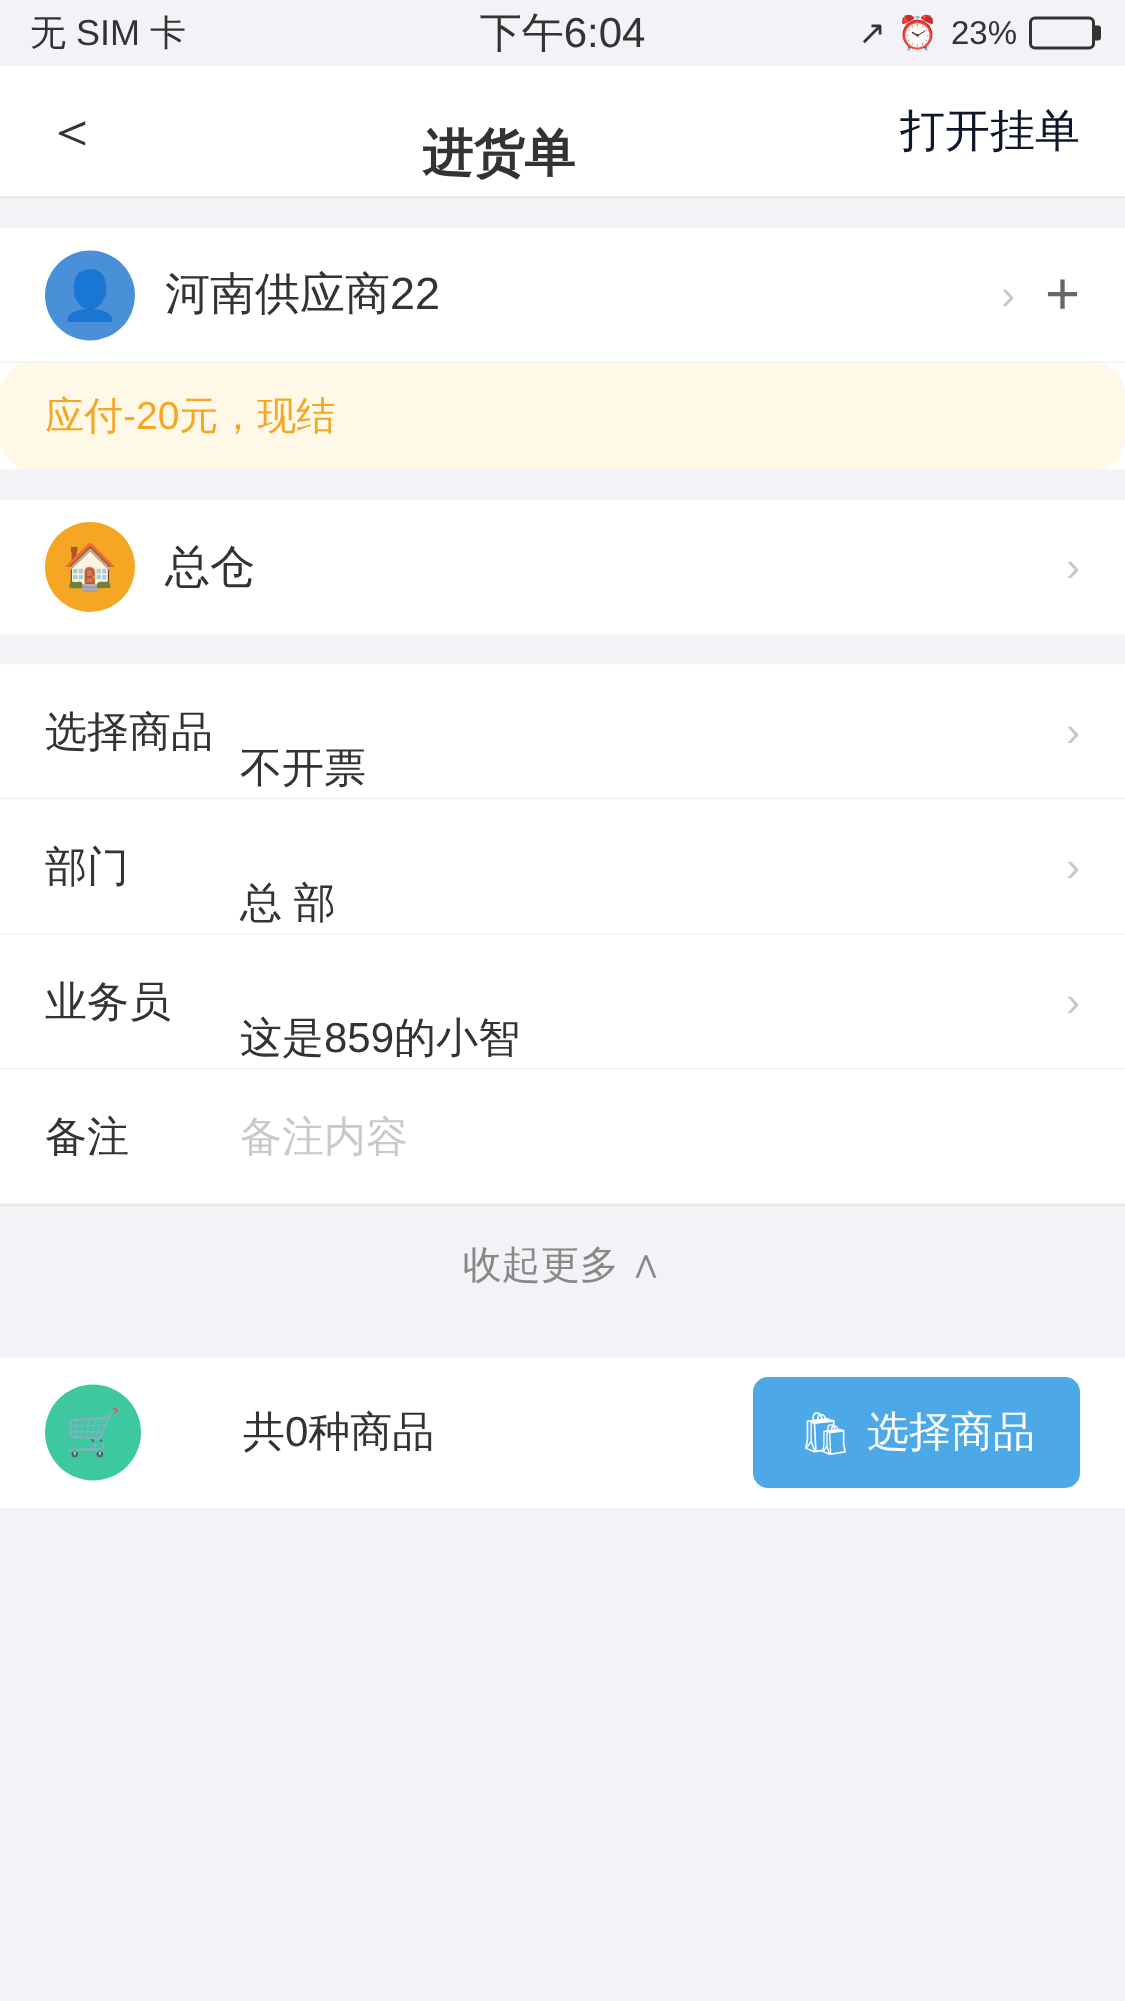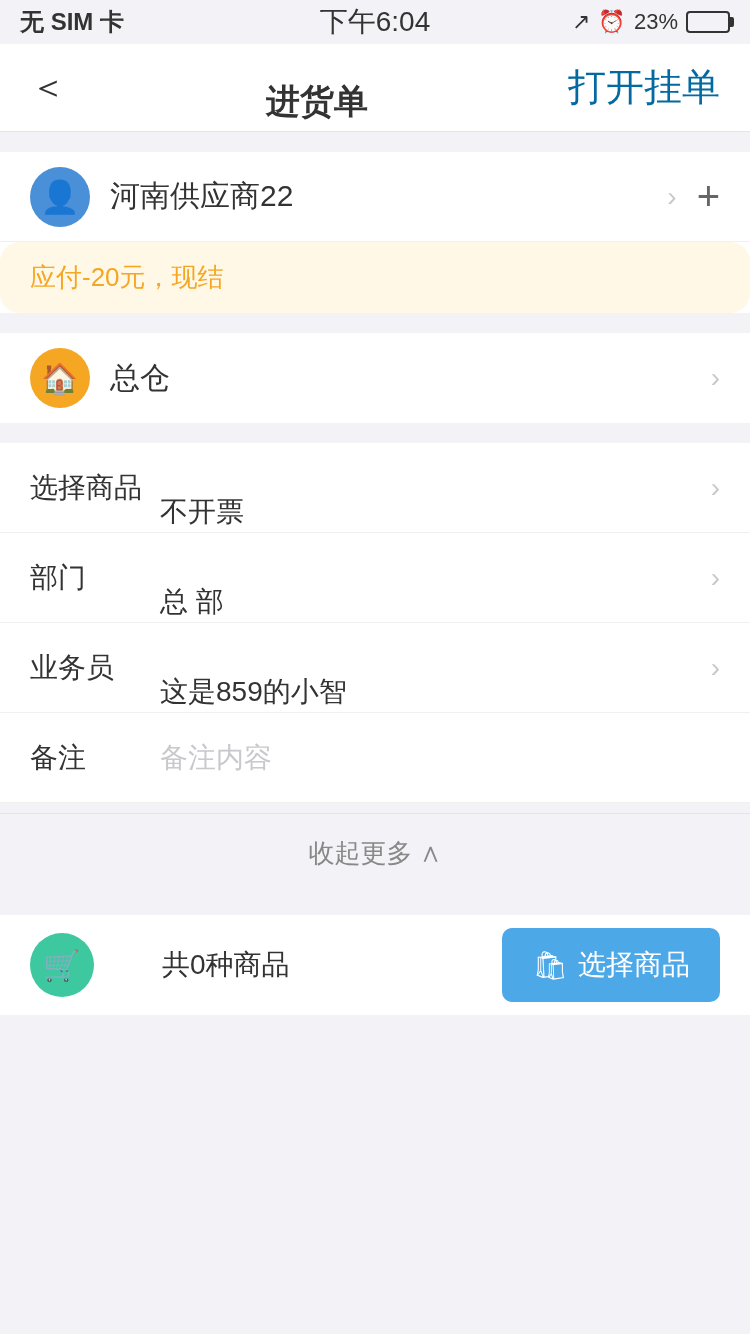--- a/index.html
+++ b/index.html
@@ -18,21 +18,21 @@
     .status-bar {
       display: flex;
       align-items: center;
       justify-content: space-between;
       height: 44px;
       background: #f2f2f7;
       padding: 0 20px;
     }
     .status-left {
       font-size: 24px;
-      font-weight: 700;
+      font-weight: 400;
       color: #333;
     }
     .status-center {
       font-size: 28px;
       font-weight: 500;
       color: #333;
       position: absolute;
       left: 50%;
       transform: translateX(-50%);
     }
@@ -84,22 +84,22 @@
       color: #333;
       cursor: pointer;
     }
     .nav-title {
       font-size: 34px;
       font-weight: 600;
       color: #333;
       margin-top: 28px;
     }
     .nav-action {
-      font-size: 38px;
-      color: #0369a1;
+      font-size: 30px;
+      color: #0f172a;
       cursor: pointer;
     }
 
     
     .section-gap {
       height: 20px;
       background: #f2f2f7;
     }
 
     
@@ -187,21 +187,20 @@
     .collapse-row {
       display: flex;
       align-items: center;
       justify-content: center;
       height: 80px;
       background: #f2f2f7;
       border-top: 1px solid #e5e5e5;
       font-size: 26px;
       color: #888;
       cursor: pointer;
-      margin-top: 10px;
     }
 
     
     .bottom-section {
       background: #fff;
       display: flex;
       align-items: center;
       padding: 0 30px;
       height: 100px;
       margin-top: 2px;

